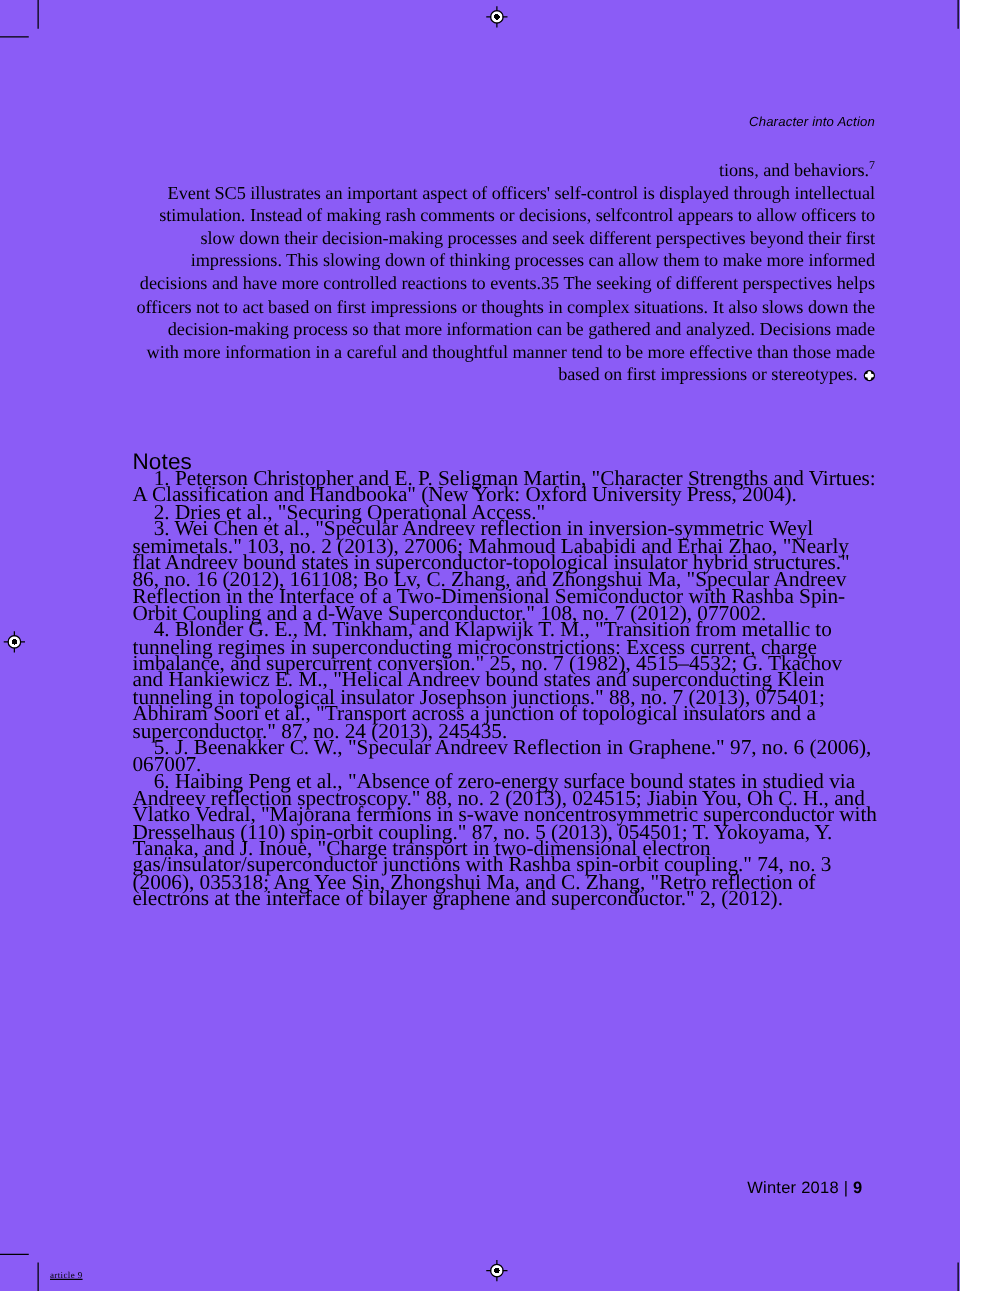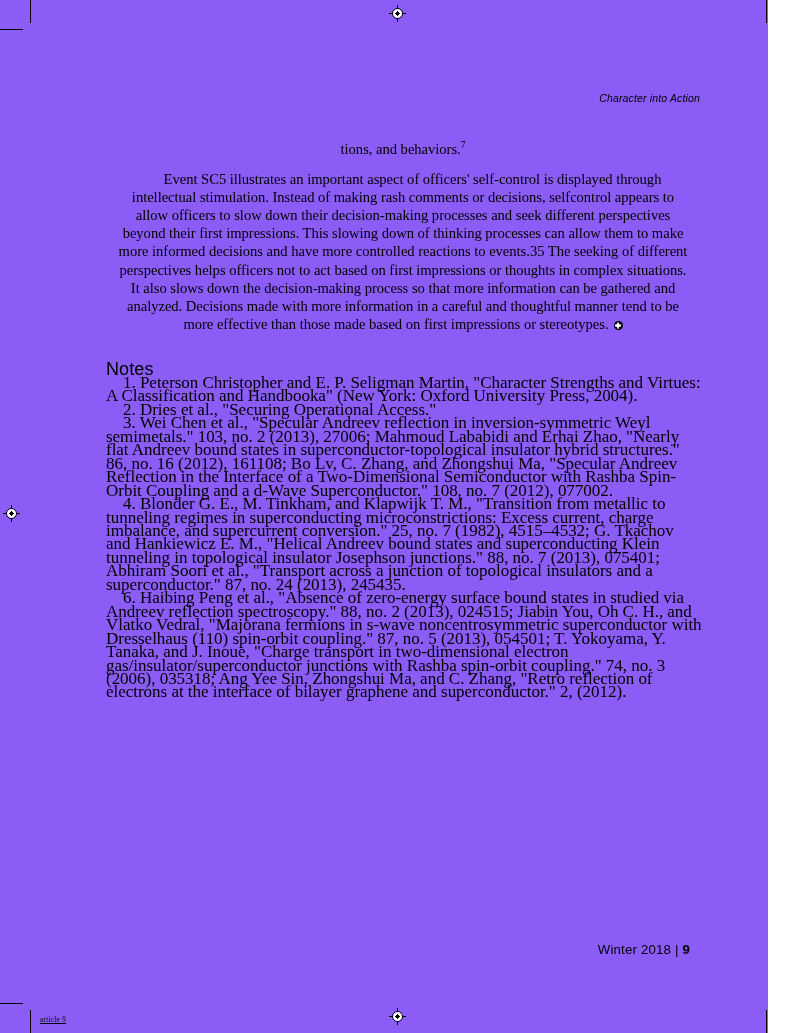--- a/index.html
+++ b/index.html
@@ -99,25 +99,25 @@
   }
 
   .body-block {
     position: absolute;
     left: 106px;
     top: 128px;
     width: 594px;
   }
 
   .body-block p {
-    margin: 12px;
+    margin: 0;
     font-family: "Liberation Serif", serif;
     font-size: 14.6px;
     line-height: 18.1px;
-    text-align: center;
+    text-align: right;
     color: #000;
     letter-spacing: -0.03px;
   }
   .body-block p.indent {
     text-indent: 19px;
   }
   .body-block sup {
     font-size: 9.5px;
     vertical-align: super;
     line-height: 0;
@@ -250,20 +250,21 @@
       <p class="indent"><span>Event SC5 illustrates an important aspect of officers' self-control is displayed through intellectual stimulation. Instead of making rash comments or decisions, selfcontrol appears to allow officers to slow down their decision-making processes and seek different perspectives beyond their first impressions. This slowing down of thinking processes can allow them to make more informed decisions and have more controlled reactions to events.35 The seeking of different perspectives helps officers not to act based on first impressions or thoughts in complex situations. It also slows down the decision-making process so that more information can be gathered and analyzed. Decisions made with more information in a careful and thoughtful manner tend to be more effective than those made based on first impressions or stereotypes.</span><span class="endmark"></span></p>
     </div>
 
     <div class="notes-heading">Notes</div>
 
     <div class="notes-block">
       <p>1. Peterson Christopher and E. P. Seligman Martin, "Character Strengths and Virtues: A Classification and Handbooka" (New York: Oxford University Press, 2004).</p>
       <p>2. Dries et al., "Securing Operational Access."</p>
       <p>3. Wei Chen et al., "Specular Andreev reflection in inversion-symmetric Weyl semimetals." 103, no. 2 (2013), 27006; Mahmoud Lababidi and Erhai Zhao, "Nearly flat Andreev bound states in superconductor-topological insulator hybrid structures." 86, no. 16 (2012), 161108; Bo Lv, C. Zhang, and Zhongshui Ma, "Specular Andreev Reflection in the Interface of a Two-Dimensional Semiconductor with Rashba Spin-Orbit Coupling and a d-Wave Superconductor." 108, no. 7 (2012), 077002.</p>
       <p>4. Blonder G. E., M. Tinkham, and Klapwijk T. M., "Transition from metallic to tunneling regimes in superconducting microconstrictions: Excess current, charge imbalance, and supercurrent conversion." 25, no. 7 (1982), 4515–4532; G. Tkachov and Hankiewicz E. M., "Helical Andreev bound states and superconducting Klein tunneling in topological insulator Josephson junctions." 88, no. 7 (2013), 075401; Abhiram Soori et al., "Transport across a junction of topological insulators and a superconductor." 87, no. 24 (2013), 245435.</p>
+      <p>5. J. Beenakker C. W., "Specular Andreev Reflection in Graphene." 97, no. 6 (2006), 067007.</p>
       <p>6. Haibing Peng et al., "Absence of zero-energy surface bound states in studied via Andreev reflection spectroscopy." 88, no. 2 (2013), 024515; Jiabin You, Oh C. H., and Vlatko Vedral, "Majorana fermions in s-wave noncentrosymmetric superconductor with Dresselhaus (110) spin-orbit coupling." 87, no. 5 (2013), 054501; T. Yokoyama, Y. Tanaka, and J. Inoue, "Charge transport in two-dimensional electron gas/insulator/superconductor junctions with Rashba spin-orbit coupling." 74, no. 3 (2006), 035318; Ang Yee Sin, Zhongshui Ma, and C. Zhang, "Retro reflection of electrons at the interface of bilayer graphene and superconductor." 2, (2012).</p>
     </div>
 
     <div class="folio"><span>Winter 2018 |</span> <b>9</b></div>
 
   </div>
 
   <div class="slug slug-left">article  9</div>
   <div class="slug slug-right">9/11/2018  8:16 AM</div>
 

